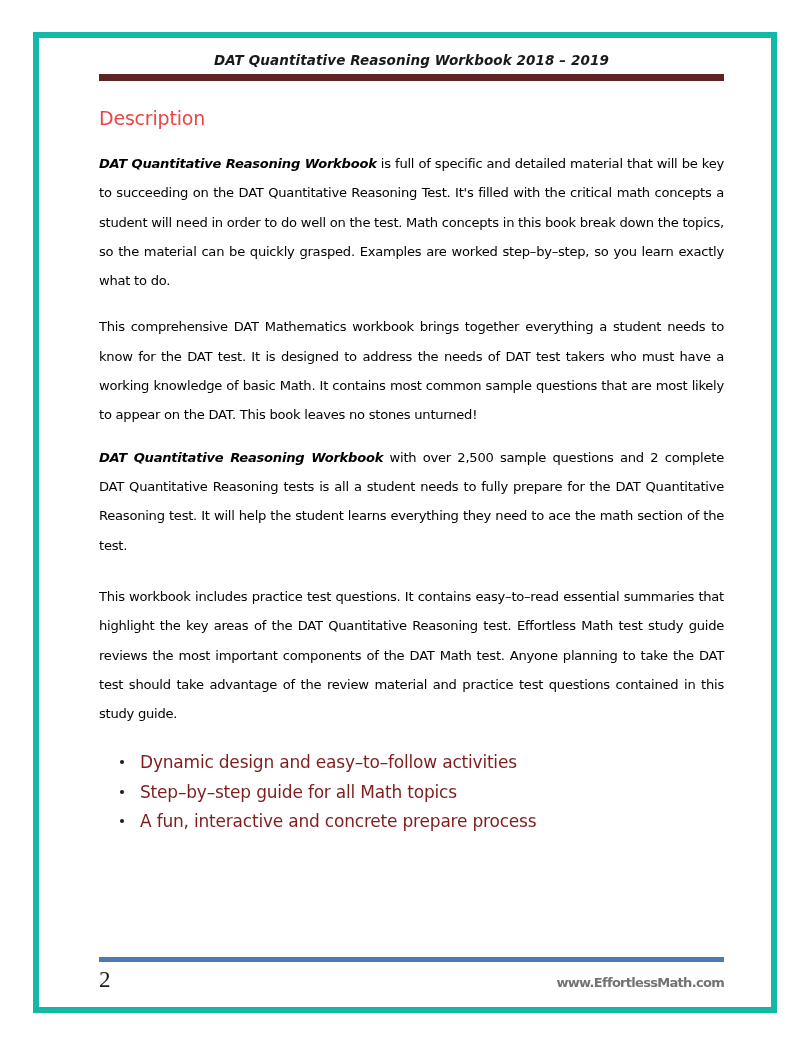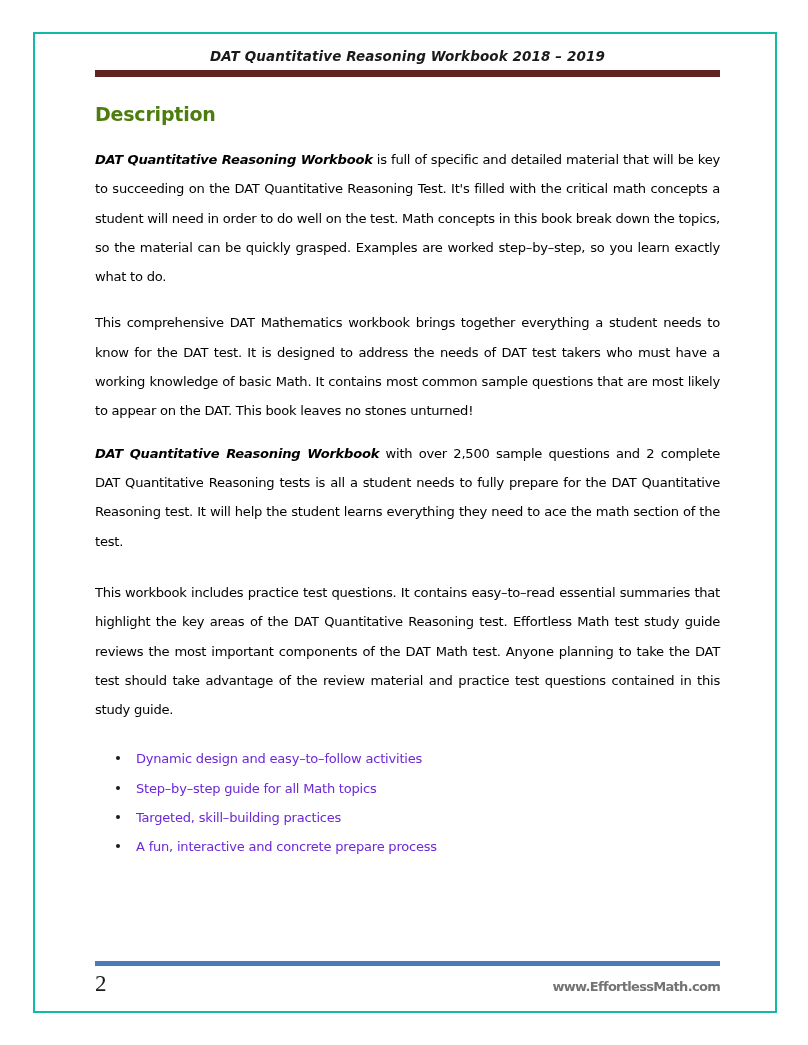--- a/index.html
+++ b/index.html
@@ -13,21 +13,21 @@
     font-family: "Liberation Sans", sans-serif;
     overflow: hidden;
   }
 
   .page-frame {
     position: absolute;
     left: 33px;
     top: 32px;
     width: 744px;
     height: 981px;
-    border: 2px solid #14b8a6;
+    border: 6px solid #14b8a6;
     background: #ffffff;
     box-sizing: border-box;
   }
 
   .page-inner {
     position: absolute;
     left: 60px;
     top: 0;
     width: 625px;
     height: 100%;
@@ -52,22 +52,22 @@
     width: 625px;
     height: 7px;
     background: #5E2423;
   }
 
   
   .section-heading {
     margin-top: 26px;
     font-family: "DejaVu Sans", sans-serif;
     font-size: 19px;
-    font-weight: bold;
-    color: #4d7c0f;
+    font-weight: normal;
+    color: #ef4444;
     letter-spacing: -0.2px;
   }
 
   
   .body-copy {
     margin-top: 20px;
     font-family: "DejaVu Sans", sans-serif;
     font-size: 13.1px;
     line-height: 29.3px;
     color: #000000;
@@ -87,23 +87,23 @@
   
   .feature-list {
     margin: 20px 0 0 0;
     padding: 0;
     list-style: none;
   }
   .feature-list li {
     position: relative;
     padding-left: 41px;
     font-family: "DejaVu Sans", sans-serif;
-    font-size: 13px;
+    font-size: 17px;
     line-height: 29.3px;
-    color: #6d28d9;
+    color: #7f1d1d;
     letter-spacing: -0.2px;
   }
   .bullet-dot {
     position: absolute;
     left: 21px;
     top: 12px;
     width: 4px;
     height: 4px;
     background: #1c1c1c;
     border-radius: 50%;
@@ -167,24 +167,20 @@
       <li>
         <span class="bullet-dot"></span>
         <span>Dynamic design and easy–to–follow activities</span>
       </li>
       <li>
         <span class="bullet-dot"></span>
         <span>Step–by–step guide for all Math topics</span>
       </li>
       <li>
         <span class="bullet-dot"></span>
-        <span>Targeted, skill–building practices</span>
-      </li>
-      <li>
-        <span class="bullet-dot"></span>
         <span>A fun, interactive and concrete prepare process</span>
       </li>
     </ul>
 
   </div>
 
   <div class="doc-footer">
     <div class="footer-rule"></div>
     <div class="footer-row">
       <span class="page-number">2</span>

